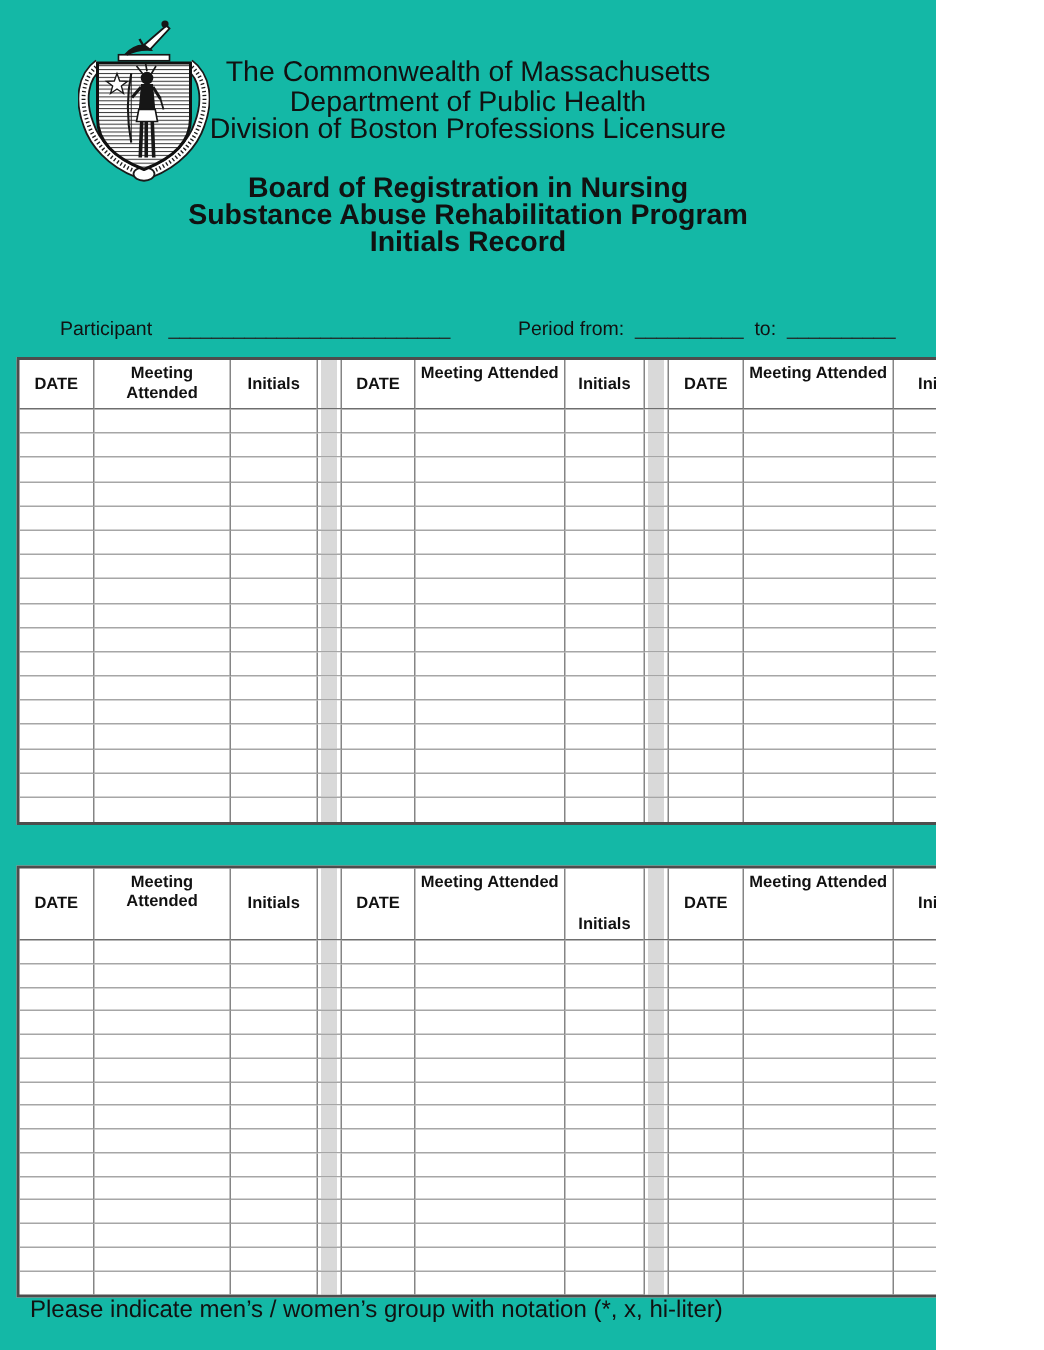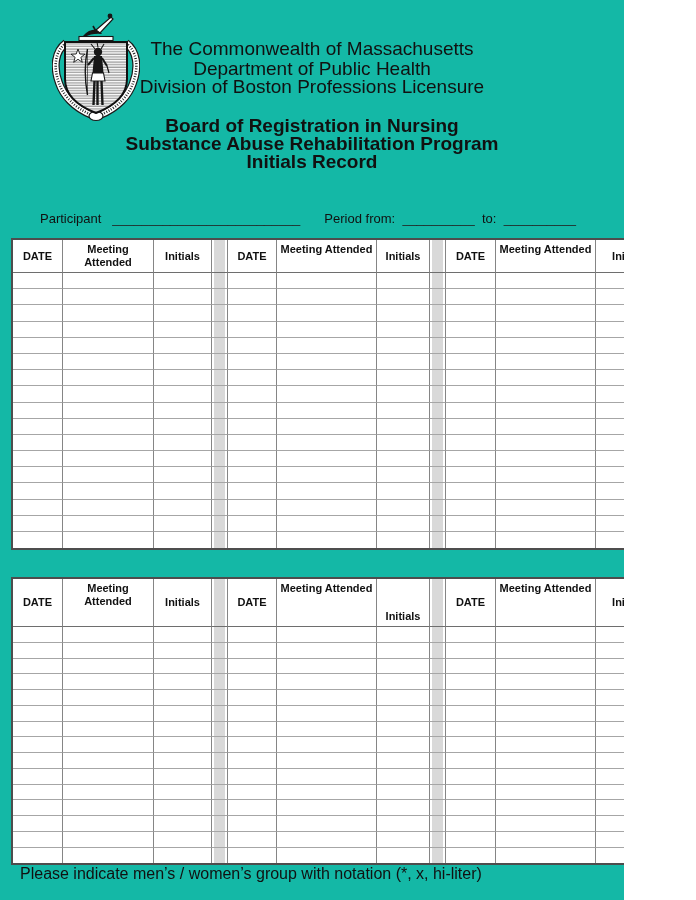--- a/index.html
+++ b/index.html
@@ -11,21 +11,21 @@
   .seal{position:absolute;left:52px;top:9px;width:88px;height:114px;}
   
   .hdr{position:absolute;left:0;right:0;top:37px;text-align:center;}
   .h1{font-size:19px;line-height:23px;}
   .h2{font-size:19px;line-height:18px;}
   .bold{font-weight:bold;}
   .gapline{margin-top:21px;}
   
   .fieldrow{position:absolute;top:210px;font-size:13px;line-height:18px;white-space:nowrap;}
   #participantRow{left:40px;}
-  #periodRow{right:48px;}
+  #periodRow{right:27px;}
   .blank{letter-spacing:0;color:#222;}
   
   .mtable{
     position:absolute;left:11px;display:grid;background:#fff;
     border:2px solid #4d4d4d;
   }
   #table1{top:238px;}
   #table2{top:577px;}
   .cell{border-bottom:1px solid #a6a6a6;box-sizing:border-box;overflow:hidden;}
   .lastrow{border-bottom:none;}

